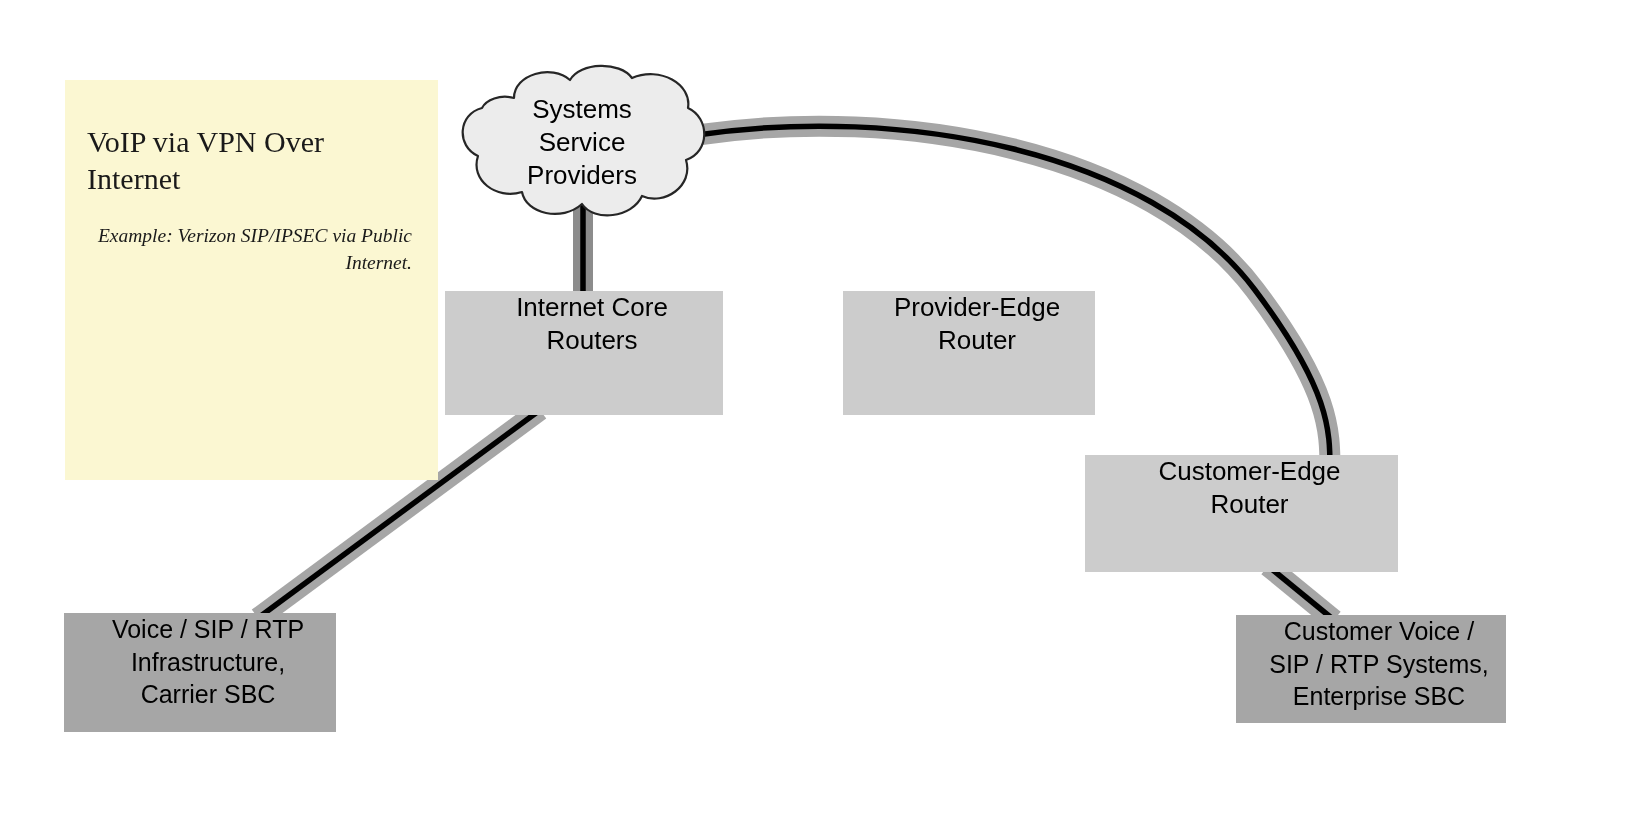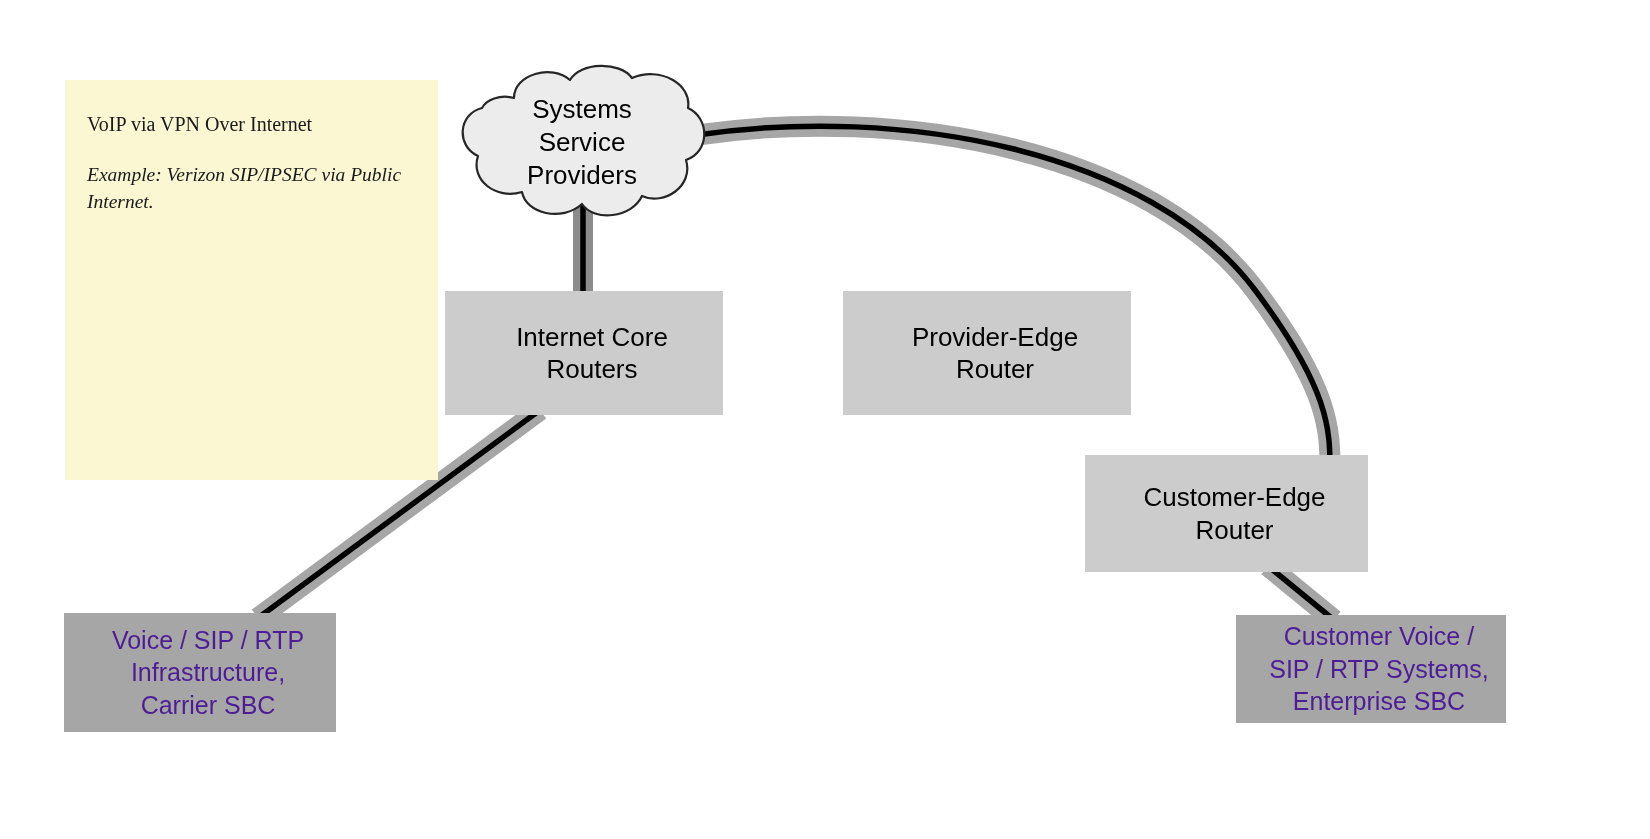--- a/index.html
+++ b/index.html
@@ -34,71 +34,71 @@
     left: 65px;
     top: 80px;
     width: 373px;
     height: 400px;
     background: #fbf7d2;
     box-sizing: border-box;
     padding: 28px 26px 0 22px;
   }
   .note-title {
     font-family: "Liberation Serif", serif;
-    font-size: 20px;
+    font-size: 30px;
     line-height: 1.22;
     color: #1a1a1a;
-    margin: 4px 0 26px 0;
+    margin: 16px 0 26px 0;
     font-weight: 400;
   }
   .note-para {
     font-family: "Liberation Serif", serif;
     font-style: italic;
     font-size: 19.5px;
     line-height: 1.38;
     color: #1a1a1a;
     margin: 0 0 22px 0;
     font-weight: 400;
+    text-align: right;
   }
 
   
   .node {
     position: absolute;
     box-sizing: border-box;
     display: flex;
-    align-items: center;
     justify-content: center;
     text-align: center;
     padding-left: 16px;
   }
   .node-label {
     width: 100%;
     white-space: pre-line;
   }
   .node.router {
     background: #cccccc;
     color: #000000;
     font-size: 26px;
     line-height: 1.25;
   }
   .node.endpoint {
     background: #a6a6a6;
-    color: #4c1d95;
+    color: #000000;
     font-size: 25px;
     line-height: 1.3;
   }
 
   #node-core {
     left: 445px; top: 291px; width: 278px; height: 124px;
   }
   #node-pe {
-    left: 843px; top: 291px; width: 288px; height: 124px;
+    left: 843px; top: 291px; width: 252px; height: 124px;
   }
   #node-ce {
-    left: 1085px; top: 455px; width: 283px; height: 117px;
+    left: 1085px; top: 455px; width: 313px; height: 117px;
   }
   #node-carrier {
     left: 64px; top: 613px; width: 272px; height: 119px;
   }
   #node-customer {
     left: 1236px; top: 615px; width: 270px; height: 108px;
   }
 
   
   #cloud {

